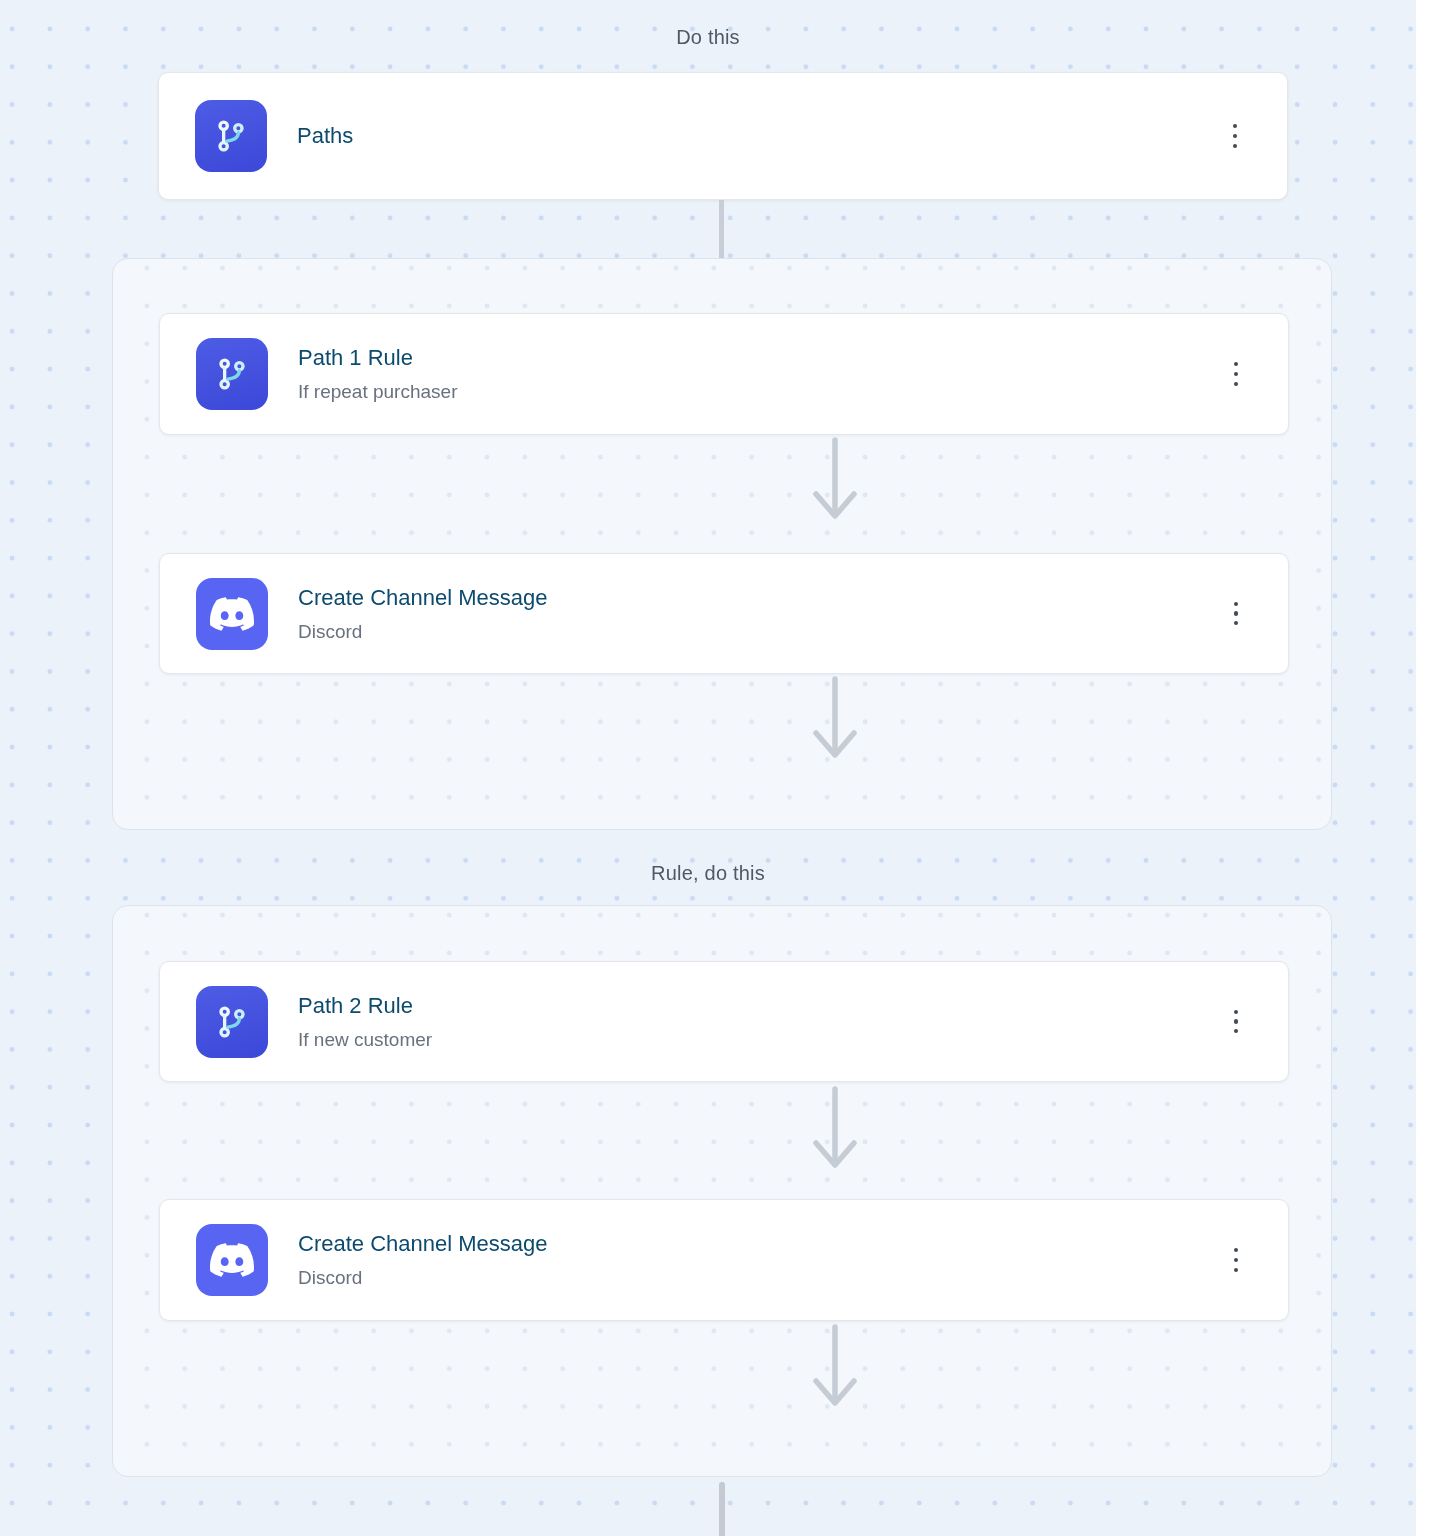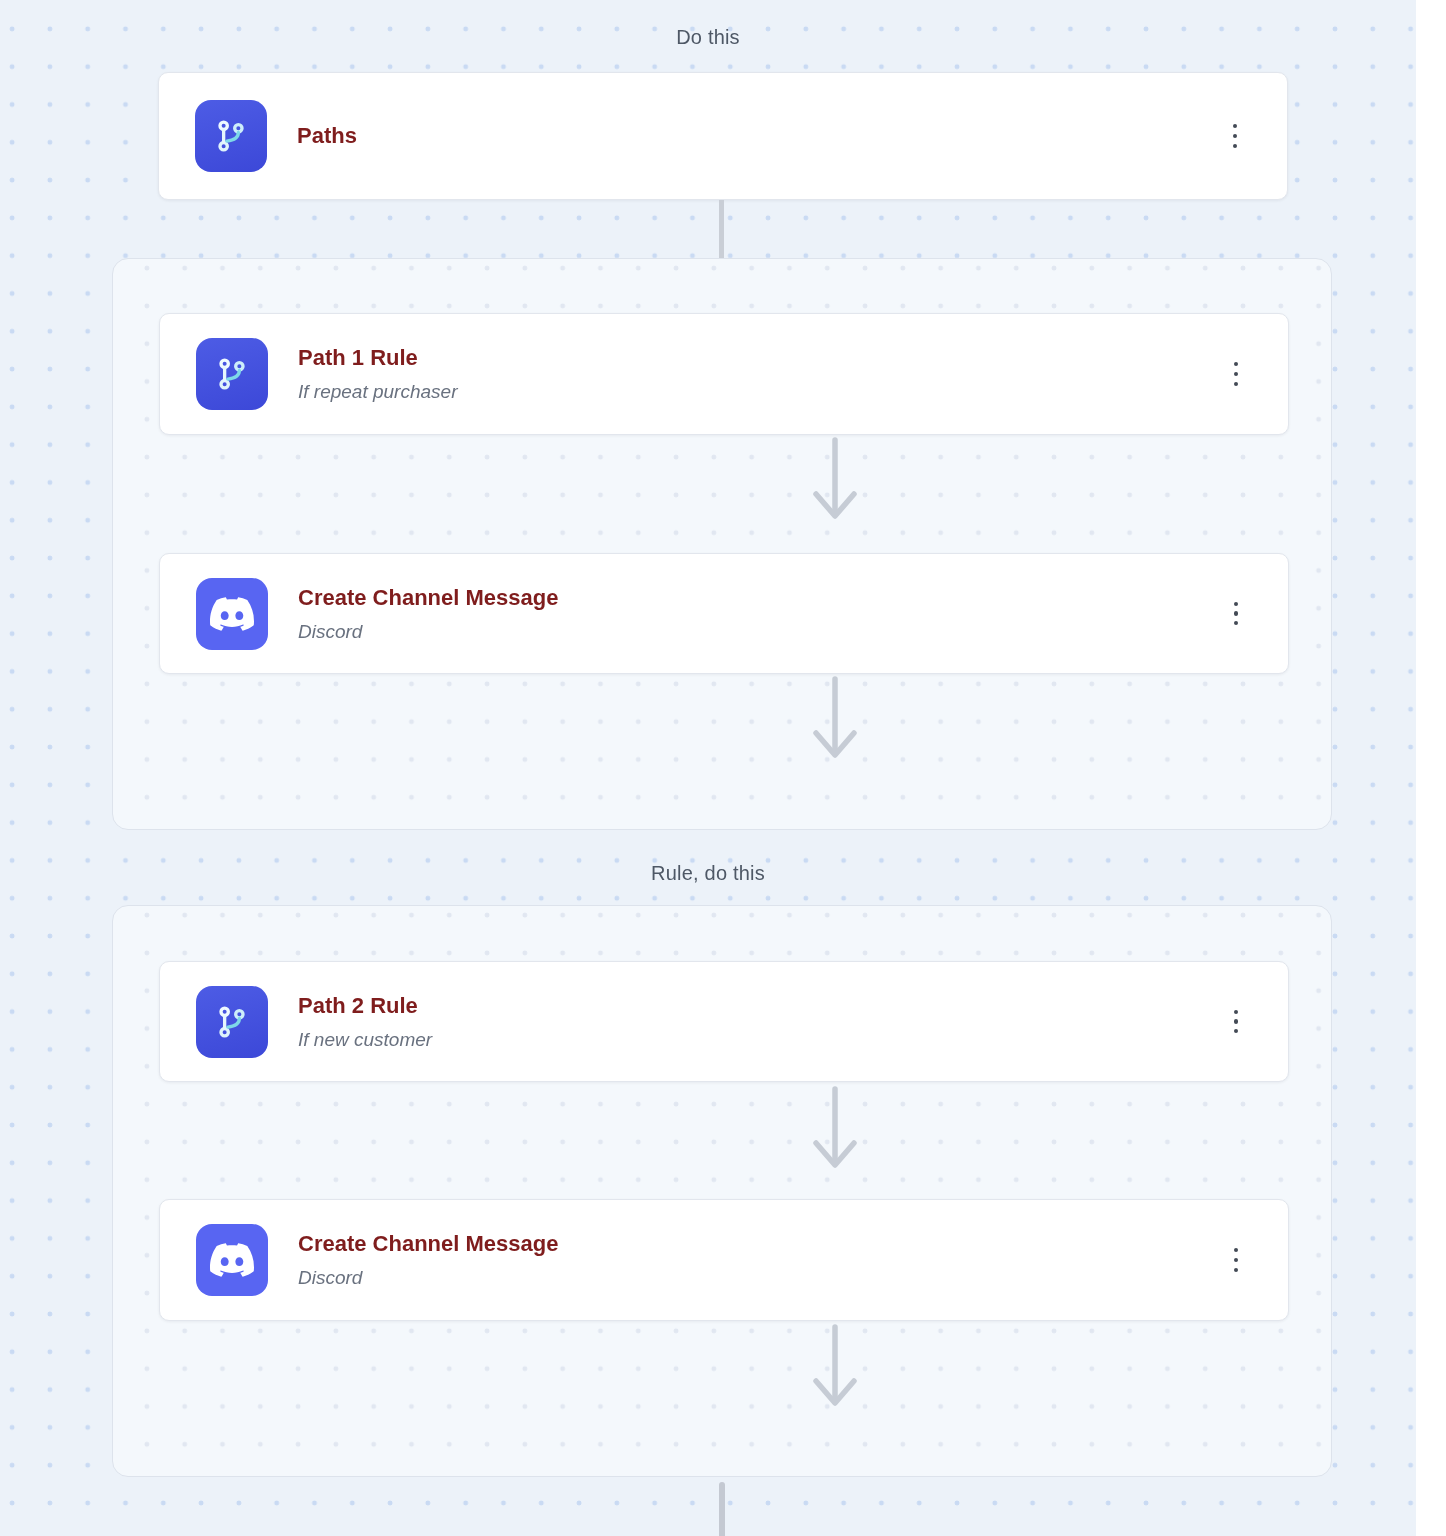--- a/index.html
+++ b/index.html
@@ -36,22 +36,22 @@
     display:flex;align-items:center;
     padding:0 28px 0 36px;cursor:pointer;
   }
   .card .tile{
     width:72px;height:72px;border-radius:16px;flex:0 0 auto;
     display:flex;align-items:center;justify-content:center;
   }
   .tile.paths{background:linear-gradient(165deg,#4d5ce5 0%,#3c48d8 100%);}
   .tile.discord{background:#5865f2;}
   .card .texts{margin-left:30px;flex:1 1 auto;min-width:0;}
-  .card .title{font-size:22px;font-weight:700;color:#7f1d1d;line-height:28px;}
-  .card .subtitle{font-size:19px;color:#69717f;line-height:25px;margin-top:7px;font-style:italic;}
+  .card .title{font-size:22px;font-weight:400;color:#0c4a6e;line-height:28px;}
+  .card .subtitle{font-size:19px;color:#69717f;line-height:25px;margin-top:7px;}
   .kebab{
     flex:0 0 auto;width:40px;height:44px;border:none;background:transparent;
     display:flex;flex-direction:column;align-items:center;justify-content:center;
     gap:5.5px;cursor:pointer;padding:0;margin-right:4px;
   }
   .kebab i{width:4.2px;height:4.2px;border-radius:50%;background:#434a55;display:block;}
   .connector-line{
     position:absolute;left:719px;width:5px;background:#c9ced6;
   }
   .tail-line{

